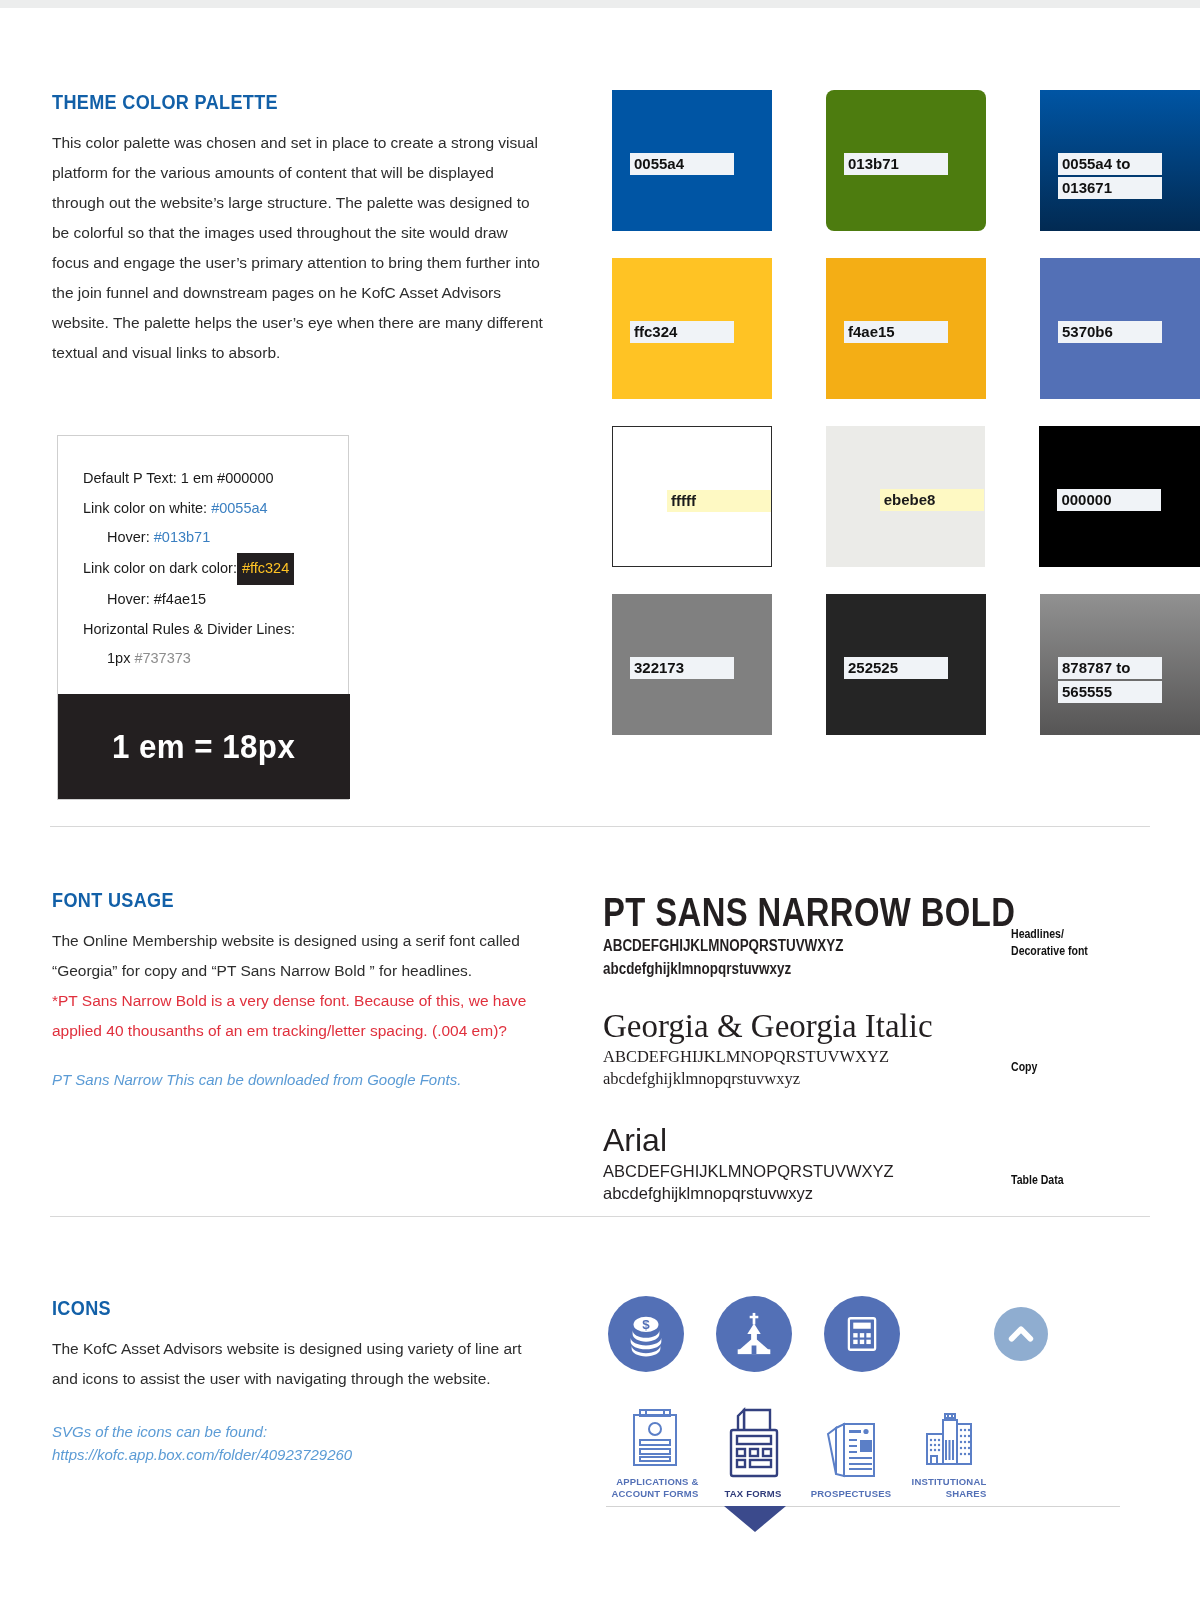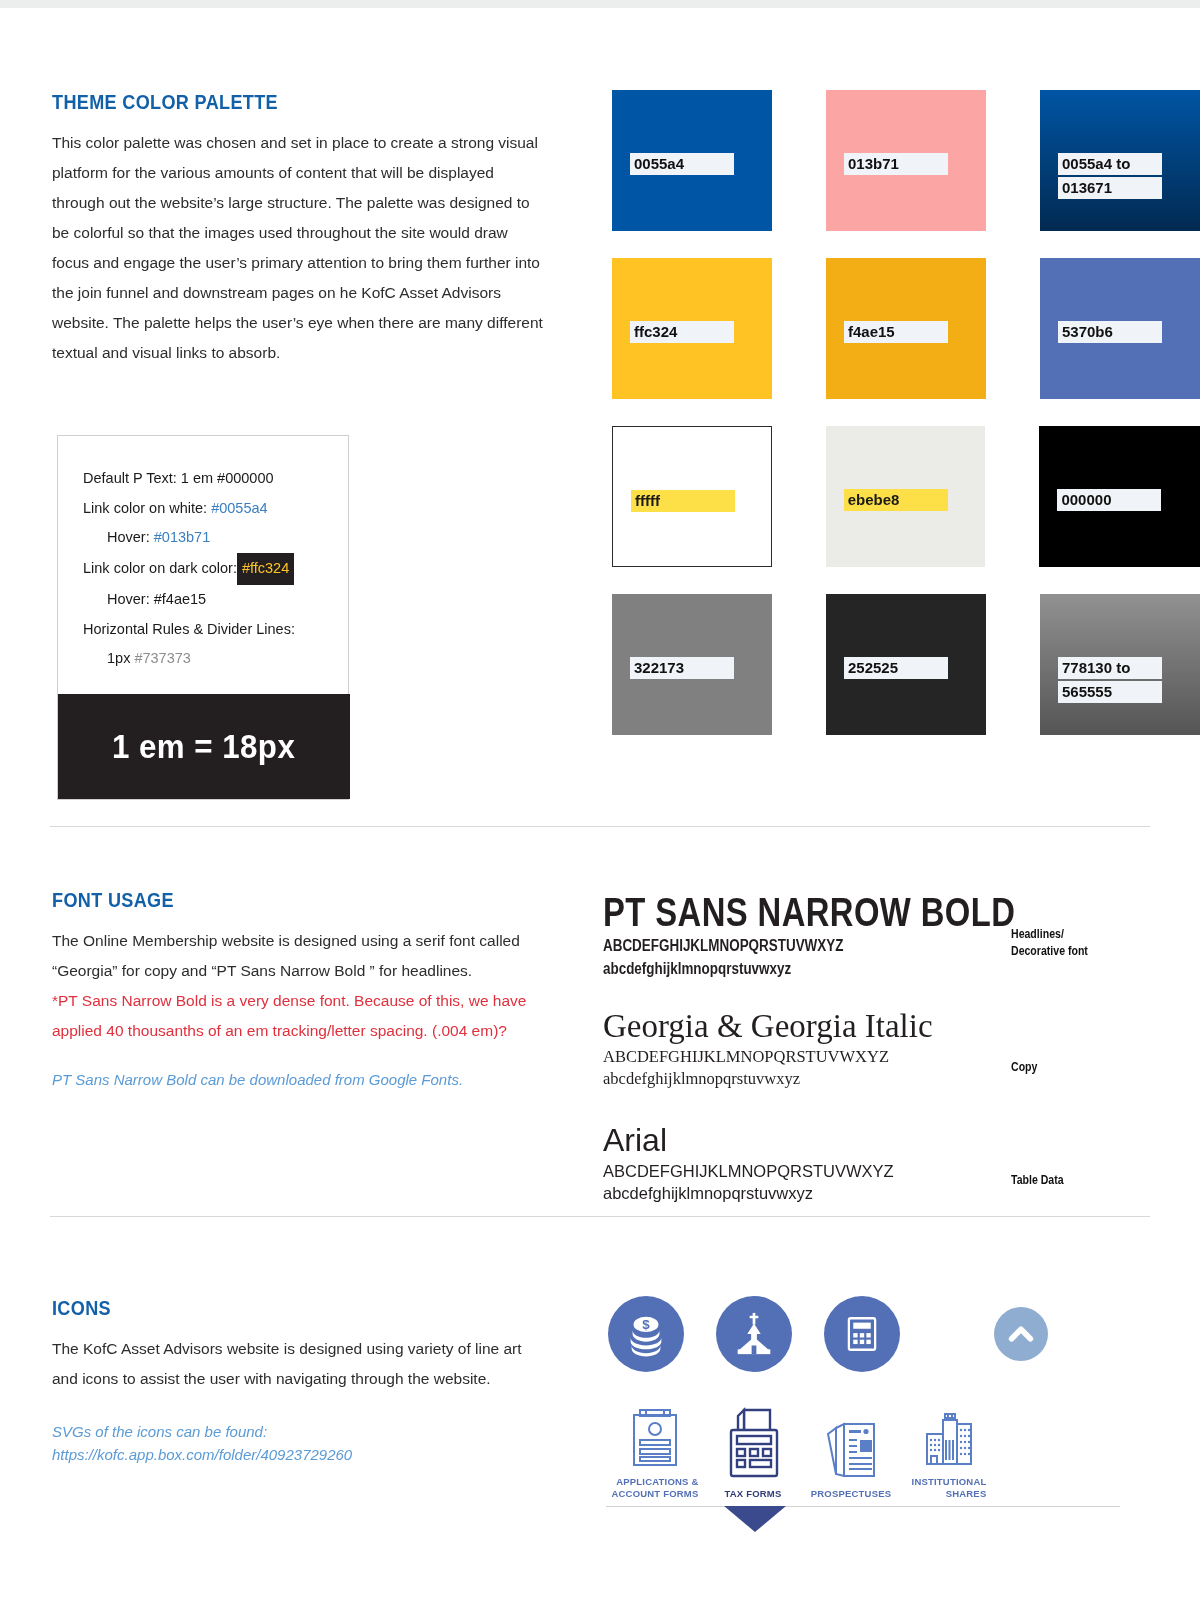--- a/index.html
+++ b/index.html
@@ -103,21 +103,21 @@
     font-size:15px;
     font-weight:bold;
     line-height:22px;
     padding:0 4px;
     display:block;
     min-width:104px;
     margin-bottom:2px;
     white-space:nowrap;
   }
   .sw-white { background:#ffffff; border:1.5px solid #2b2b2b; }
-  .sw-white .labels span, .sw-ebebe8 .labels span { font-weight:bold; color:#1a1a1a; background:#fde047; }
+  .sw-white .labels span, .sw-ebebe8 .labels span { font-weight:bold; color:#1a1a1a; background:#fef9c3;margin-left:36px; }
 
   
   .divider { position:absolute; left:50px; width:1100px; height:1px; background:#d8d8d8; }
 
   
   #sec-font { position:absolute; top:872px; left:0; width:1200px; height:330px; }
   #font-left { position:absolute; left:52px; top:8px; width:500px; }
   #font-left .body-copy { width:500px; }
   #font-right { position:absolute; left:603px; top:10px; width:560px; }
 
@@ -248,21 +248,21 @@
       </div>
     </div>
 
     <div id="swatch-grid">
         <div class="swatch-row">
           <div class="swatch" style="background: rgb(0, 85, 164);">
             <div class="labels">
               <span>0055a4</span>
             </div>
           </div>
-          <div class="swatch" style="background: #fca5a5;">
+          <div class="swatch" style="background: #4d7c0f; border-radius: 8px;">
             <div class="labels">
               <span>013b71</span>
             </div>
           </div>
           <div class="swatch" style="background: linear-gradient(rgb(0, 85, 164) 0%, rgb(2, 42, 82) 100%);">
             <div class="labels">
               <span>0055a4 to</span>
               <span>013671</span>
             </div>
           </div>
@@ -307,36 +307,36 @@
               <span>322173</span>
             </div>
           </div>
           <div class="swatch" style="background: rgb(37, 37, 37);">
             <div class="labels">
               <span>252525</span>
             </div>
           </div>
           <div class="swatch" style="background: linear-gradient(rgb(145, 145, 145) 0%, rgb(86, 85, 85) 100%);">
             <div class="labels">
-              <span>778130 to</span>
+              <span>878787 to</span>
               <span>565555</span>
             </div>
           </div>
         </div>
       </div>
   </section>
 
   <div class="divider" style="top:818px;"></div>
 
   <section id="sec-font">
     <div id="font-left">
       <h2 class="sec-head">FONT USAGE</h2>
       <p class="body-copy">The Online Membership website is designed using a serif font called “Georgia” for copy and “PT Sans Narrow Bold ” for headlines.</p>
       <p class="body-copy red" style="margin-top:0;">*PT Sans Narrow Bold is a very dense font. Because of this, we have applied 40 thousanths of an em tracking/letter spacing. (.004 em)?</p>
-      <p class="note-link" style="margin-top:22px;">PT Sans Narrow Bold can be downloaded from Google Fonts.</p>
+      <p class="note-link" style="margin-top:22px;">PT Sans Narrow This can be downloaded from Google Fonts.</p>
     </div>
 
     <div id="font-right">
 
       <div class="specimen">
         <div class="spec-title-ptsans">PT SANS NARROW BOLD</div>
         <div class="spec-alpha-ptsans">ABCDEFGHIJKLMNOPQRSTUVWXYZ</div>
         <div class="spec-alpha-ptsans">abcdefghijklmnopqrstuvwxyz</div>
         <div class="usage-tag" style="left:408px; top:36px;">Headlines/
 Decorative font</div>

